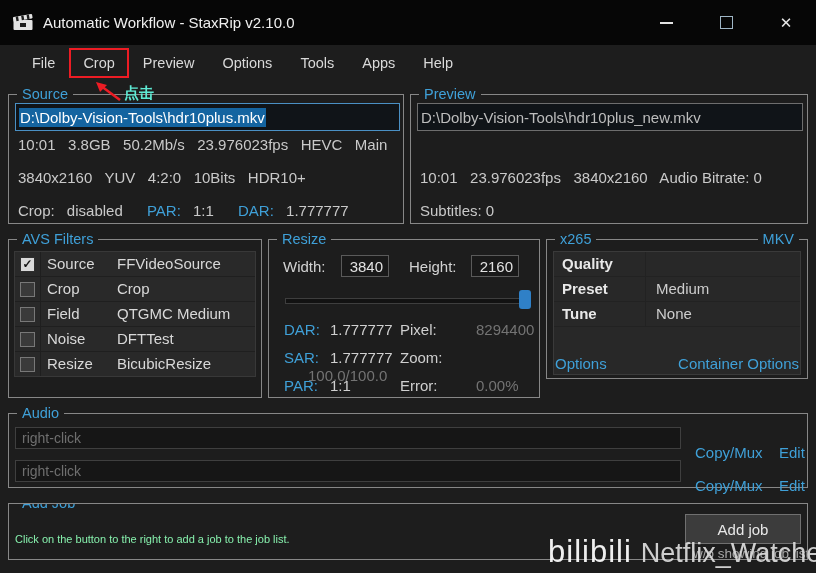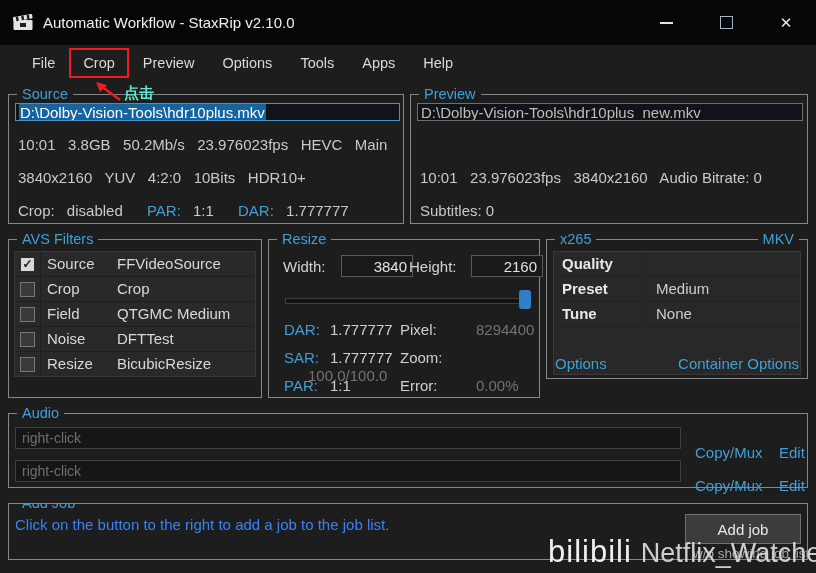--- a/index.html
+++ b/index.html
@@ -24,58 +24,58 @@
   .anno-arrow{position:absolute;left:94px;top:80px;z-index:40;}
   .anno-text{position:absolute;left:124px;top:84px;color:#5eead4;font-weight:bold;font-size:15px;z-index:40;}
   
   .group{position:absolute;border:1px solid #878787;box-sizing:border-box;}
   .legend{position:absolute;top:-10px;left:8px;background:#1d1d1d;padding:0 5px;color:#3fa0d8;font-size:14.5px;line-height:18px;}
   .legend.right{left:auto;right:8px;}
   .pre{white-space:pre;}
   .accent{color:#3fa0d8;}
   .link{color:#3fa0d8;cursor:pointer;}
   
-  .path-input{position:absolute;left:6px;top:8px;height:18px;box-sizing:border-box;display:flex;align-items:center;padding-left:3px;background:#101418;overflow:hidden;white-space:nowrap;}
+  .path-input{position:absolute;left:6px;top:8px;height:28px;box-sizing:border-box;display:flex;align-items:center;padding-left:3px;background:#101418;overflow:hidden;white-space:nowrap;}
   .src-path{width:385px;border:1px solid #4a90c4;}
   .src-path .sel{background:#1464a0;color:#ffffff;padding:1px 1px;}
   .tgt-path{width:386px;border:1px solid #6e6e6e;color:#bdbdbd;}
   .info-line{position:absolute;left:9px;color:#c9c9c9;font-size:15px;}
   .stat-lbl{margin-right:8px;}
   .stat-val{margin-right:20px;}
   
   .avs-table{position:absolute;left:5px;top:11px;right:5px;background:#292929;border:1px solid #383838;}
   .avs-row{display:grid;grid-template-columns:26px 70px 1fr;height:24px;line-height:24px;border-bottom:1px solid #1f1f1f;}
   .avs-row:last-child{border-bottom:none;}
   .cb-cell{display:flex;align-items:center;justify-content:center;border-right:1px solid #1f1f1f;}
   .cb{width:15px;height:15px;box-sizing:border-box;font-size:12px;line-height:13px;text-align:center;}
   .cb.checked{background:#d9d9d9;border:1px solid #2e2e2e;color:#141414;font-weight:bold;}
   .cb.unchecked{background:#3a3a3a;border:1px solid #787878;}
   .avs-name,.avs-value{color:#d8d8d8;padding-left:6px;overflow:hidden;white-space:nowrap;}
   
   .rz-label{position:absolute;color:#d2d2d2;}
-  .num-input{position:absolute;width:72px;height:22px;box-sizing:border-box;background:#191919;border:1px solid #5a5a5a;color:#e2e2e2;text-align:right;padding-right:5px;font-size:15px;font-family:"Liberation Sans",sans-serif;}
+  .num-input{position:absolute;width:48px;height:22px;box-sizing:border-box;background:#191919;border:1px solid #5a5a5a;color:#e2e2e2;text-align:right;padding-right:5px;font-size:15px;font-family:"Liberation Sans",sans-serif;}
   .slider-track{position:absolute;left:16px;right:16px;top:58px;height:4px;background:#121212;border:1px solid #3e3e3e;}
   .slider-handle{position:absolute;right:8px;top:50px;width:12px;height:19px;background:#2f80c7;border-radius:3px;}
   .rz-stats{position:absolute;left:15px;height:18px;line-height:18px;font-size:15px;}
   .rz-c1{display:inline-block;width:46px;}
   .rz-c2{display:inline-block;width:62px;color:#d0d0d0;}
   .rz-c3{display:inline-block;width:52px;color:#cfcfcf;margin-left:8px;}
   .rz-c4{display:inline-block;color:#737373;margin-left:24px;}
   
   .x-table{position:absolute;left:6px;top:11px;right:6px;height:122px;background:#282828;border:1px solid #3a3a3a;}
   .x-row{display:grid;grid-template-columns:92px 1fr;height:24px;line-height:24px;border-bottom:1px solid #222222;}
   .x-name{padding-left:8px;color:#e8e8e8;font-weight:bold;border-right:1px solid #222222;}
   .x-value{padding-left:10px;color:#cdcdcd;}
   .x-links{position:absolute;left:8px;right:8px;bottom:6px;display:flex;justify-content:space-between;font-size:15px;}
   
   .audio-input{position:absolute;left:6px;width:666px;height:22px;box-sizing:border-box;background:#161616;border:1px solid #3f3f3f;color:#9b9b9b;padding-left:6px;font-size:14px;font-family:"Liberation Sans",sans-serif;}
   .audio-input::placeholder{color:#6f6f6f;opacity:1;}
   .audio-link{position:absolute;height:22px;line-height:22px;font-size:15px;margin-top:15px;}
   
-  .addjob-hint{position:absolute;left:6px;top:12px;color:#3b82f6;font-size:15px;}
+  .addjob-hint{position:absolute;left:6px;top:29px;color:#86efac;font-size:11px;}
   .addjob-btn{position:absolute;left:676px;top:10px;width:116px;height:30px;background:#3c3c3c;border:1px solid #707070;color:#e8e8e8;font-size:15px;display:flex;align-items:center;justify-content:center;box-sizing:border-box;}
   .addjob-sub{position:absolute;left:684px;top:42px;color:#a8a8a8;font-size:13.5px;white-space:nowrap;}
   
   .watermark{position:absolute;left:548px;top:534px;z-index:60;display:flex;align-items:baseline;white-space:nowrap;opacity:0.93;}
   .wm-brand{color:#ffffff;font-weight:normal;font-size:31px;letter-spacing:1px;}
   .wm-name{color:#dcdcdc;font-size:27px;margin-left:9px;}
 </style>
 </head>
 <body>
 

